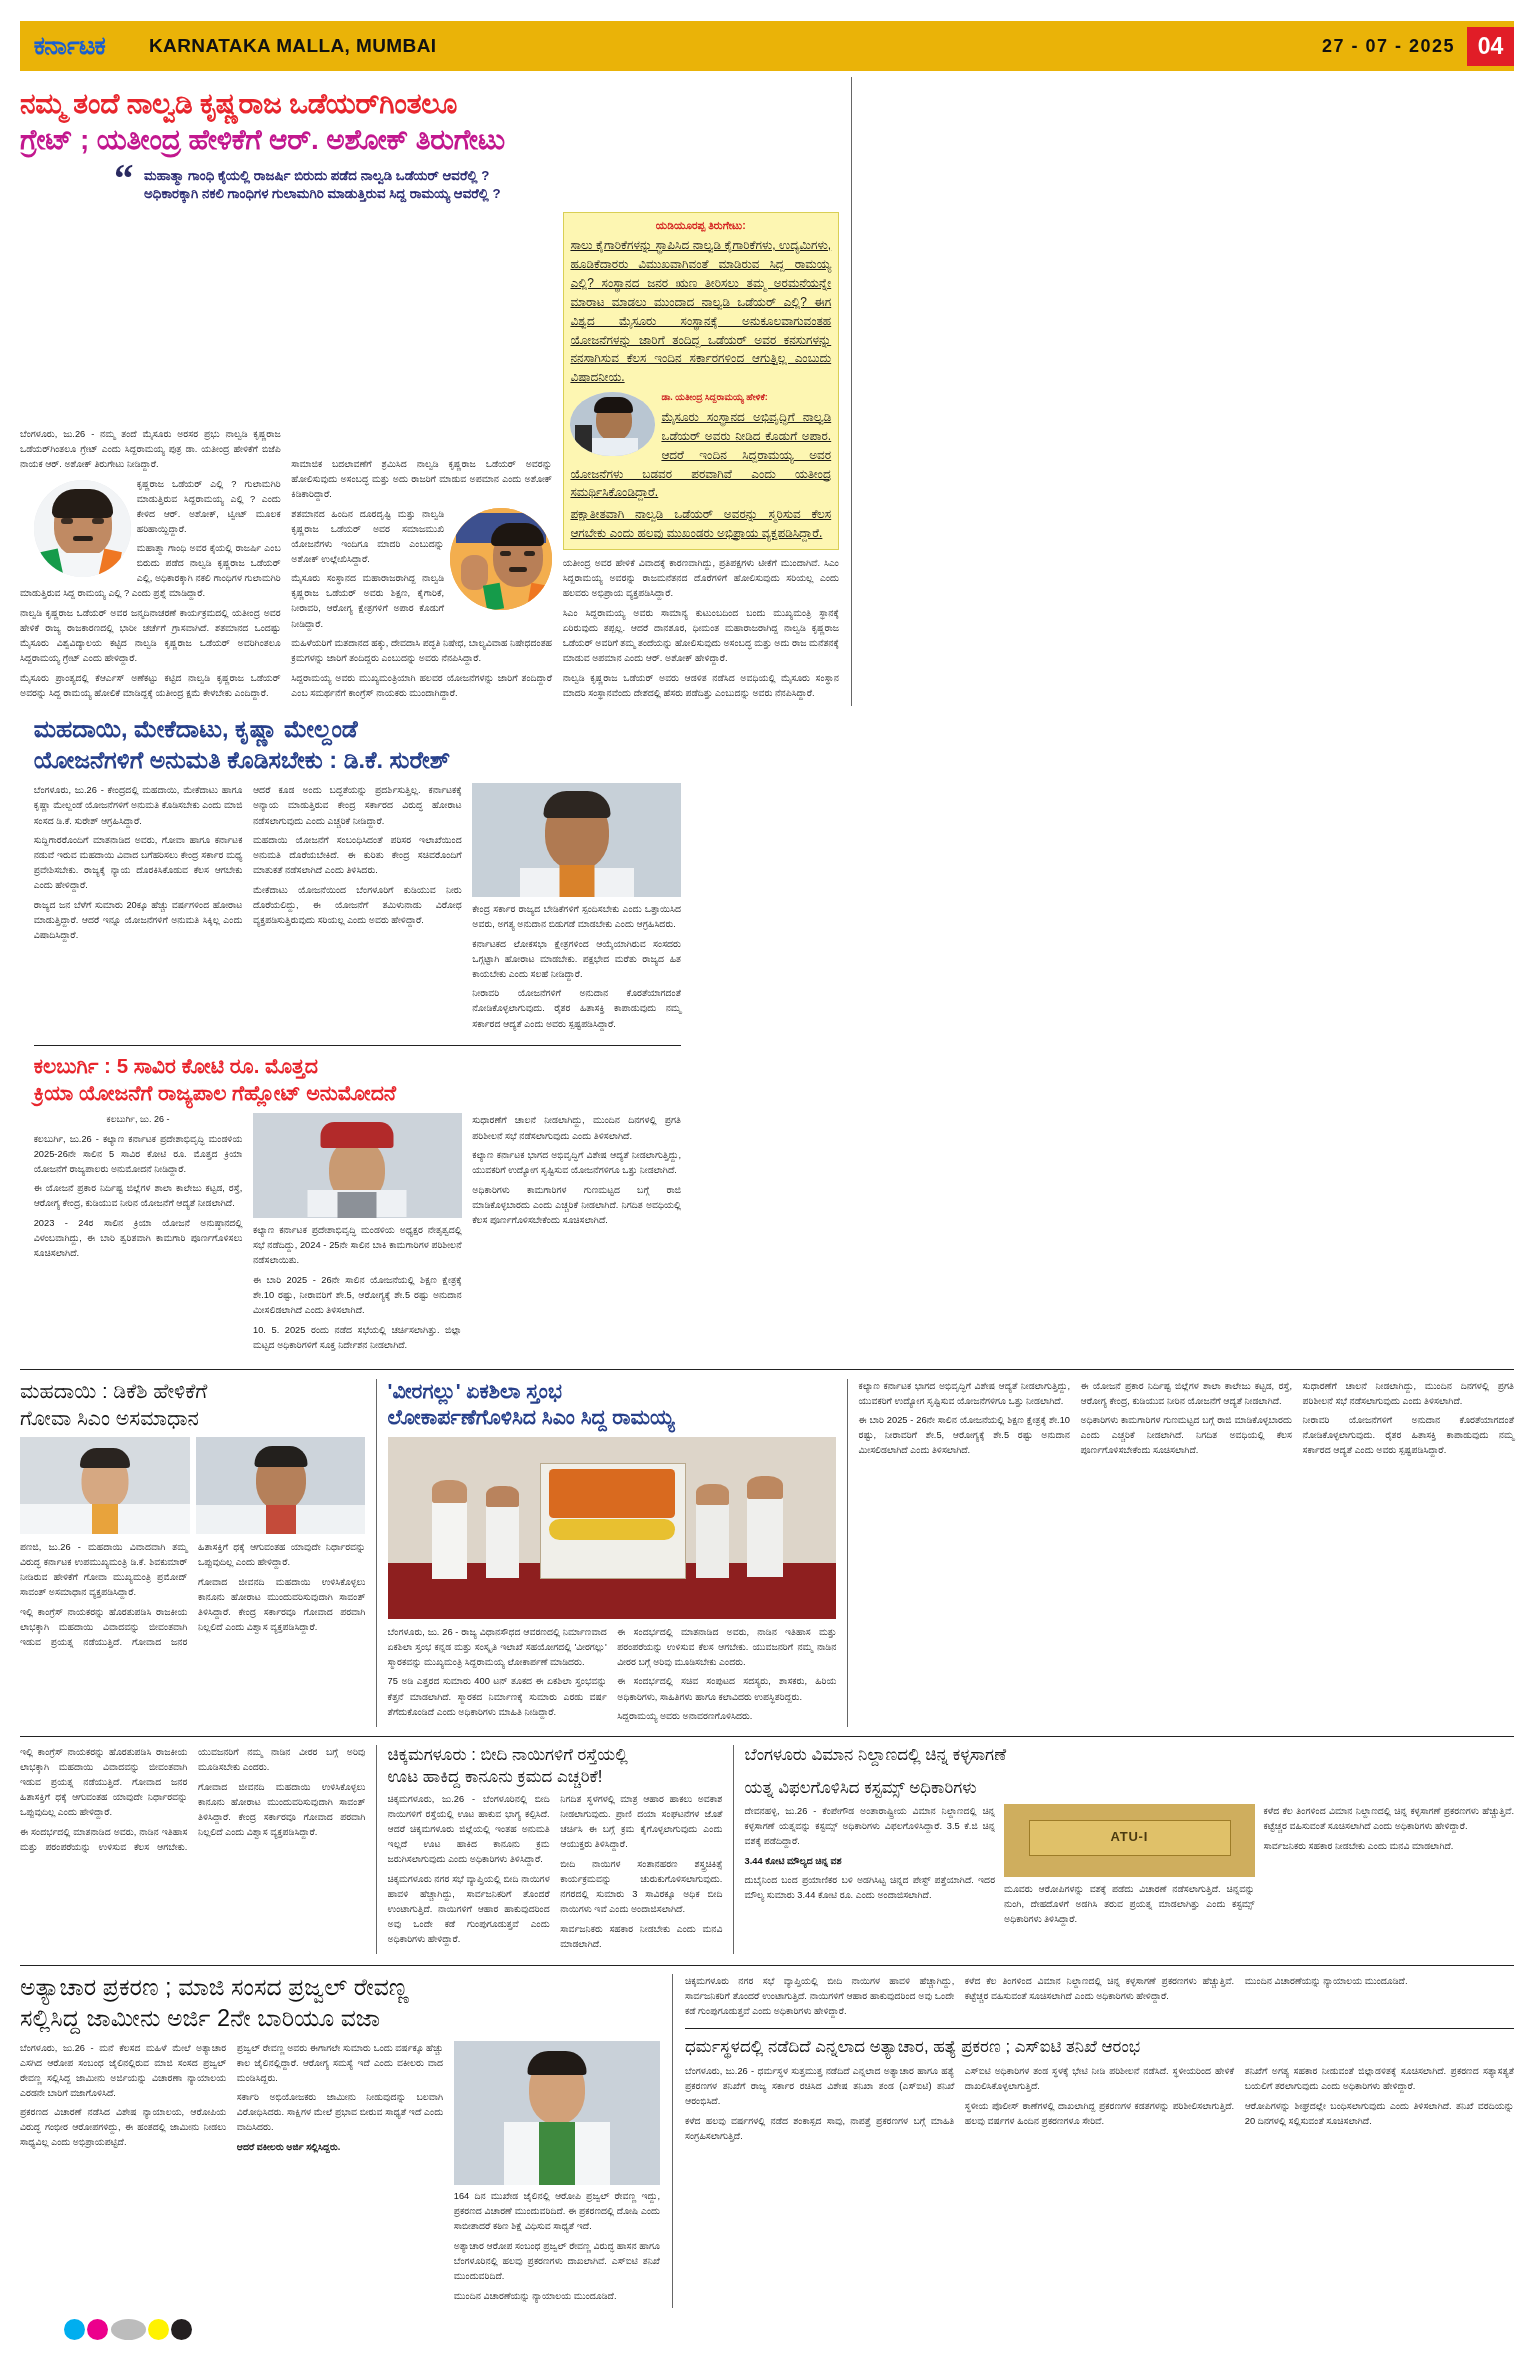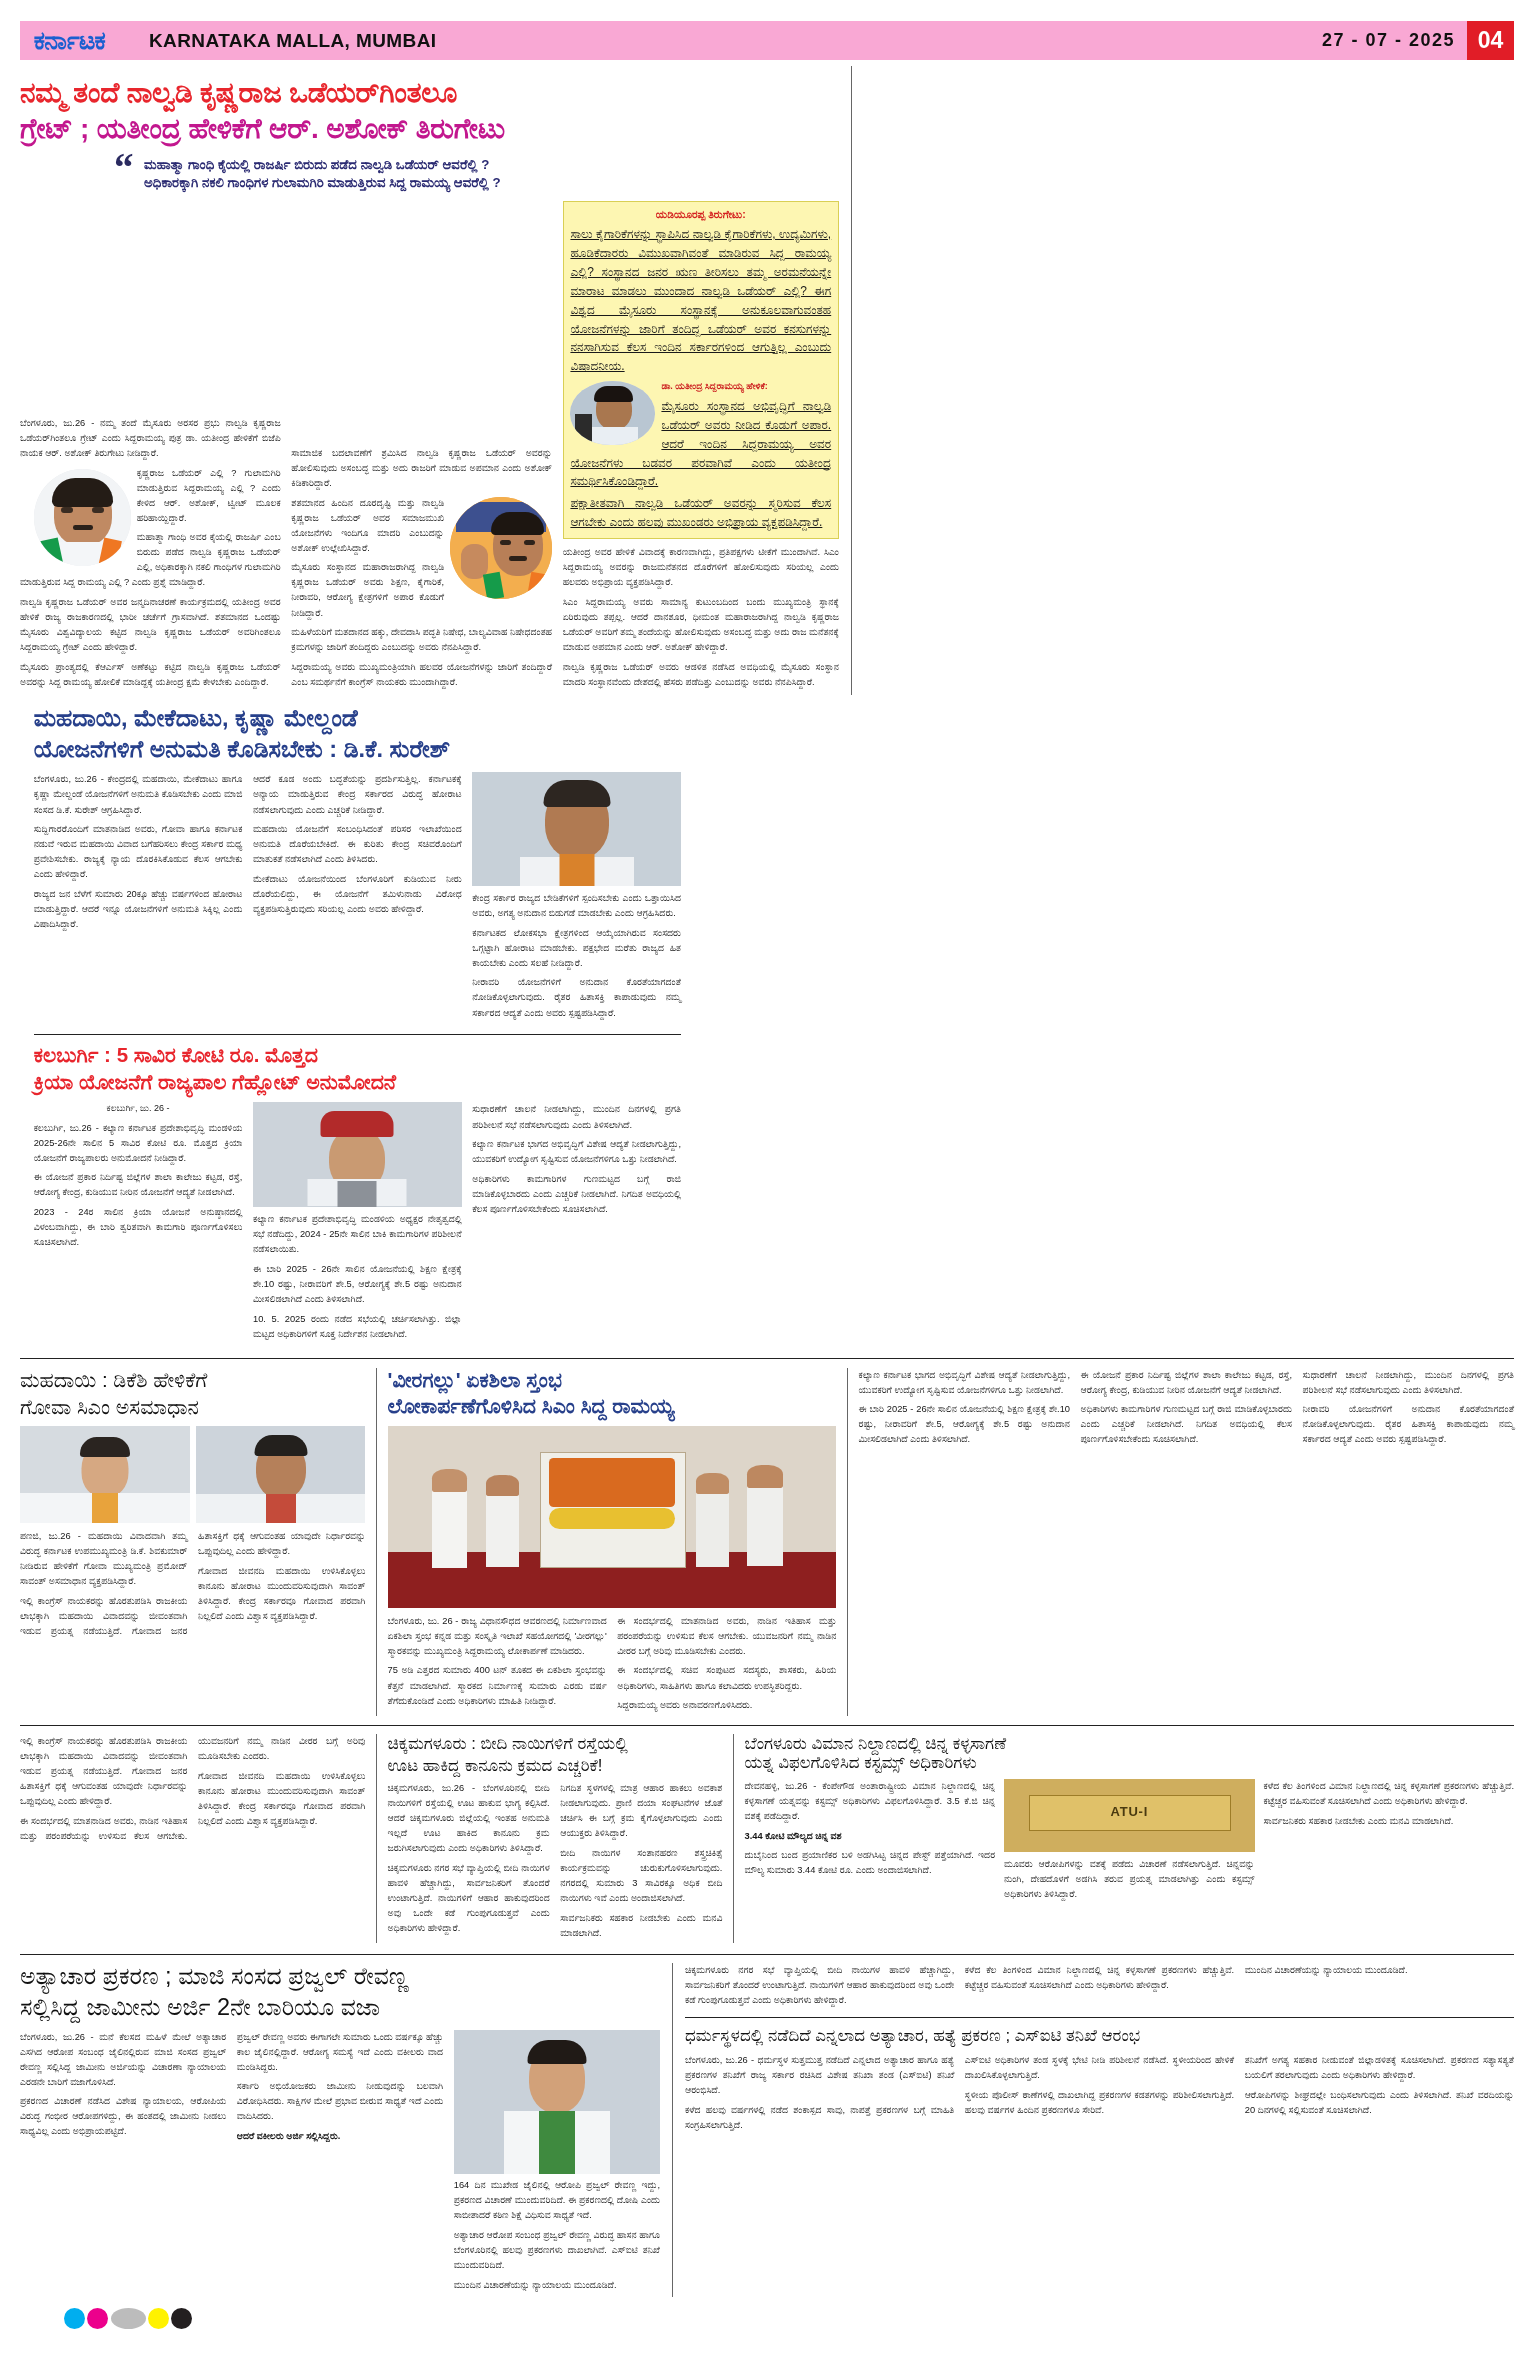--- a/index.html
+++ b/index.html
@@ -1,20 +1,20 @@
 <!DOCTYPE html>
 <html style="font-size:12px"><head>
 <meta charset="utf-8">
 <style>
   html,body{margin:0;padding:0;background:#ffffff;}
   body{width:1534px;height:2377px;font-family:"Liberation Sans",sans-serif;color:#111;overflow:hidden;}
   .page{position:relative;width:1534px;height:2377px;background:#fff;box-sizing:border-box;padding:0 20px;}
 
   
-  .masthead{position:relative;margin-top:21px;height:39px;background:#f9a8d4;display:flex;align-items:center;}
+  .masthead{position:relative;margin-top:21px;height:50px;background:#eab308;display:flex;align-items:center;}
   .mast-logo{font-size:25px;font-weight:bold;color:#1a5fd0;letter-spacing:-0.8px;padding-left:13.7px;
              font-family:"Liberation Sans",sans-serif;}
   .mast-title{font-size:19px;font-weight:bold;color:#111;margin-left:44px;letter-spacing:0.4px;}
   .mast-date{margin-left:auto;font-size:18px;font-weight:bold;color:#111;letter-spacing:1.5px;padding-right:12px;}
   .mast-page{width:47px;height:39px;background:#e11d27;color:#fff;font-size:23px;font-weight:bold;
              display:flex;align-items:center;justify-content:center;}
 
   
   .kn{font-family:"Liberation Sans",sans-serif;}
   .body-col{font-size:9.3px;line-height:1.62;text-align:justify;color:#161616;hyphens:auto;}
@@ -306,21 +306,21 @@
         <p>ಚಿಕ್ಕಮಗಳೂರು, ಜು.26 - ಬೆಂಗಳೂರಿನಲ್ಲಿ ಬೀದಿ ನಾಯಿಗಳಿಗೆ ರಸ್ತೆಯಲ್ಲಿ ಊಟ ಹಾಕುವ ಭಾಗ್ಯ ಕಲ್ಪಿಸಿದೆ. ಆದರೆ ಚಿಕ್ಕಮಗಳೂರು ಜಿಲ್ಲೆಯಲ್ಲಿ ಇಂತಹ ಅನುಮತಿ ಇಲ್ಲದೆ ಊಟ ಹಾಕಿದ ಕಾನೂನು ಕ್ರಮ ಜರುಗಿಸಲಾಗುವುದು ಎಂದು ಅಧಿಕಾರಿಗಳು ತಿಳಿಸಿದ್ದಾರೆ.</p>
         <p>ಚಿಕ್ಕಮಗಳೂರು ನಗರ ಸಭೆ ವ್ಯಾಪ್ತಿಯಲ್ಲಿ ಬೀದಿ ನಾಯಿಗಳ ಹಾವಳಿ ಹೆಚ್ಚಾಗಿದ್ದು, ಸಾರ್ವಜನಿಕರಿಗೆ ತೊಂದರೆ ಉಂಟಾಗುತ್ತಿದೆ. ನಾಯಿಗಳಿಗೆ ಆಹಾರ ಹಾಕುವುದರಿಂದ ಅವು ಒಂದೇ ಕಡೆ ಗುಂಪುಗೂಡುತ್ತವೆ ಎಂದು ಅಧಿಕಾರಿಗಳು ಹೇಳಿದ್ದಾರೆ.</p>
         <p>ನಿಗದಿತ ಸ್ಥಳಗಳಲ್ಲಿ ಮಾತ್ರ ಆಹಾರ ಹಾಕಲು ಅವಕಾಶ ನೀಡಲಾಗುವುದು. ಪ್ರಾಣಿ ದಯಾ ಸಂಘಟನೆಗಳ ಜೊತೆ ಚರ್ಚಿಸಿ ಈ ಬಗ್ಗೆ ಕ್ರಮ ಕೈಗೊಳ್ಳಲಾಗುವುದು ಎಂದು ಆಯುಕ್ತರು ತಿಳಿಸಿದ್ದಾರೆ.</p>
         <p>ಬೀದಿ ನಾಯಿಗಳ ಸಂತಾನಹರಣ ಶಸ್ತ್ರಚಿಕಿತ್ಸೆ ಕಾರ್ಯಕ್ರಮವನ್ನು ಚುರುಕುಗೊಳಿಸಲಾಗುವುದು. ನಗರದಲ್ಲಿ ಸುಮಾರು 3 ಸಾವಿರಕ್ಕೂ ಅಧಿಕ ಬೀದಿ ನಾಯಿಗಳು ಇವೆ ಎಂದು ಅಂದಾಜಿಸಲಾಗಿದೆ.</p>
         <p>ಸಾರ್ವಜನಿಕರು ಸಹಕಾರ ನೀಡಬೇಕು ಎಂದು ಮನವಿ ಮಾಡಲಾಗಿದೆ.</p>
       </div>
     </div>
 
     <div style="flex:1;padding-left:10.6px;box-sizing:border-box;">
       <div class="h-blk sec-hl-m kn">ಬೆಂಗಳೂರು ವಿಮಾನ ನಿಲ್ದಾಣದಲ್ಲಿ ಚಿನ್ನ ಕಳ್ಳಸಾಗಣೆ</div>
-      <div class="h-blk sec-hl-m kn" style="margin-top:0;">ಯತ್ನ ವಿಫಲಗೊಳಿಸಿದ ಕಸ್ಟಮ್ಸ್ ಅಧಿಕಾರಿಗಳು</div>
+      <div class="h-blk sec-hl-m kn" style="margin-top:14px;">ಯತ್ನ ವಿಫಲಗೊಳಿಸಿದ ಕಸ್ಟಮ್ಸ್ ಅಧಿಕಾರಿಗಳು</div>
       <div style="display:flex;gap:9px;margin-top:6px;">
         <div class="body-col kn" style="flex:1;">
           <p>ದೇವನಹಳ್ಳಿ, ಜು.26 - ಕೆಂಪೇಗೌಡ ಅಂತಾರಾಷ್ಟ್ರೀಯ ವಿಮಾನ ನಿಲ್ದಾಣದಲ್ಲಿ ಚಿನ್ನ ಕಳ್ಳಸಾಗಣೆ ಯತ್ನವನ್ನು ಕಸ್ಟಮ್ಸ್ ಅಧಿಕಾರಿಗಳು ವಿಫಲಗೊಳಿಸಿದ್ದಾರೆ. 3.5 ಕೆ.ಜಿ ಚಿನ್ನ ವಶಕ್ಕೆ ಪಡೆದಿದ್ದಾರೆ.</p>
           <p style="font-weight:bold;">3.44 ಕೋಟಿ ಮೌಲ್ಯದ ಚಿನ್ನ ವಶ</p>
           <p>ದುಬೈನಿಂದ ಬಂದ ಪ್ರಯಾಣಿಕರ ಬಳಿ ಅಡಗಿಸಿಟ್ಟ ಚಿನ್ನದ ಪೇಸ್ಟ್ ಪತ್ತೆಯಾಗಿದೆ. ಇದರ ಮೌಲ್ಯ ಸುಮಾರು 3.44 ಕೋಟಿ ರೂ. ಎಂದು ಅಂದಾಜಿಸಲಾಗಿದೆ.</p>
         </div>
         <div style="flex:1;">
           <div class="ph" style="width:100%;height:73px;background:#c9a14a;margin-bottom:4.6px;">
             <div style="position:absolute;inset:0;background:#cfae5e;"></div>
             <div style="position:absolute;left:10%;top:22%;width:80%;height:46%;background:#e0c169;border:1.5px solid #9d7c28;"></div>

